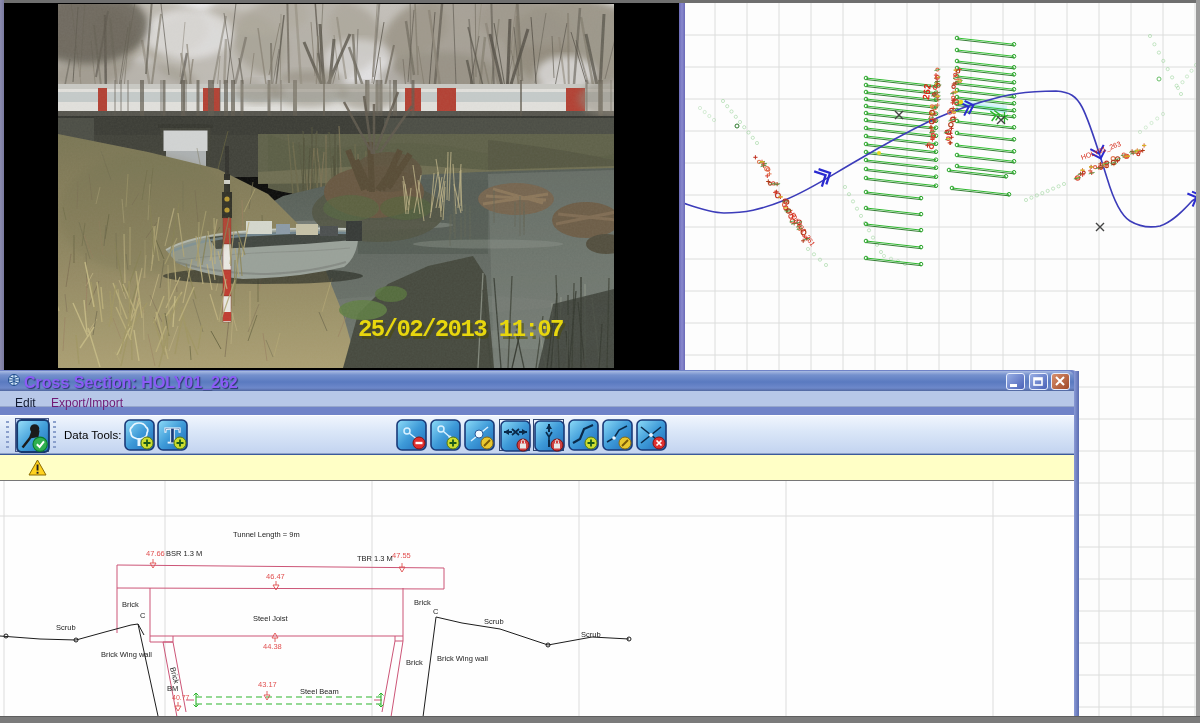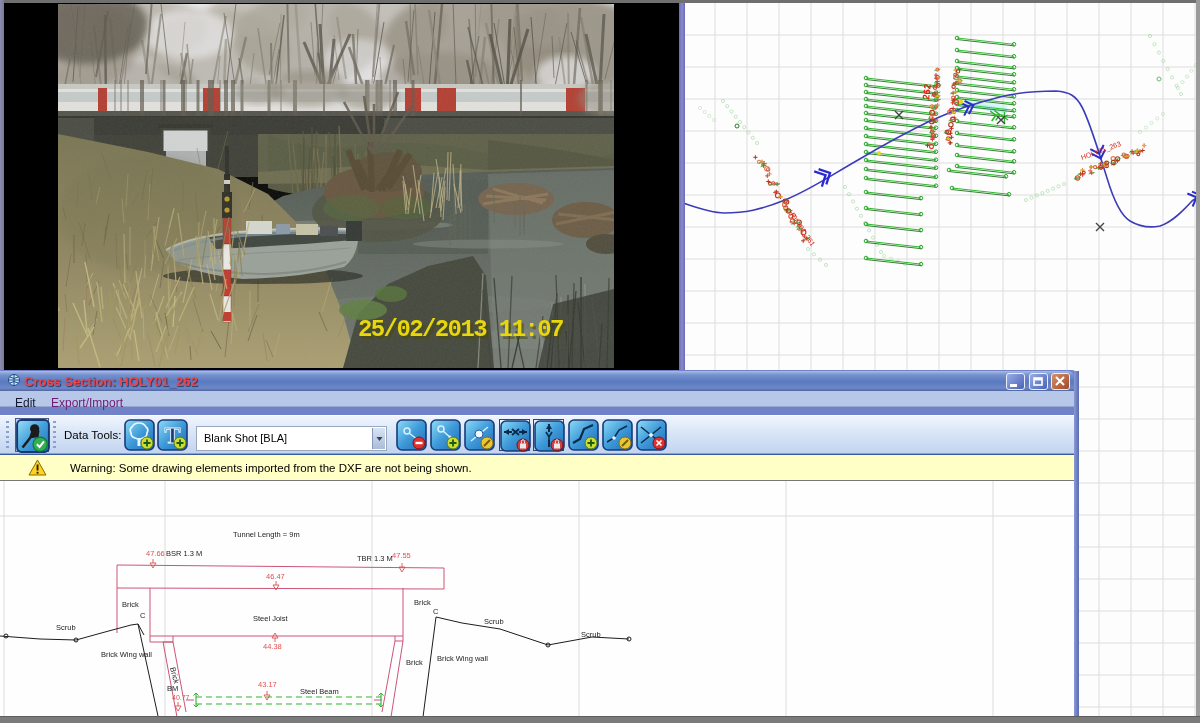--- a/index.html
+++ b/index.html
@@ -972,21 +972,21 @@
     </svg></div>
 
 <div class="abs" style="left:0;top:370px;width:1078px;height:353px;">
   <div class="abs" style="left:0;top:0;width:1078px;height:353px;background:#7083c8;border-top-right-radius:6px;"></div>
   <div class="abs" style="left:0;top:1px;width:1074px;height:20px;border-top-right-radius:6px;
     background:linear-gradient(#a9bbe2 0%,#7490cd 20%,#5a7ac0 55%,#6d88ca 85%,#51669f 100%);"></div>
   <svg class="abs" style="left:7px;top:4px;" width="14" height="13" viewBox="0 0 14 13">
     <circle cx="7" cy="6" r="5.5" fill="#cfe4f8" stroke="#1a4a8a"></circle>
     <path d="M7,1 v10 M2,6 h10 M3,3 q4,3 8,0 M3,9 q4,-3 8,0" stroke="#1a4a8a" stroke-width="1" fill="none"></path>
   </svg>
-  <div class="abs" style="left:24px;top:4px;font-size:13px;font-weight:bold;color:#ef4444;
+  <div class="abs" style="left:24px;top:4px;font-size:16px;font-weight:bold;color:#8b5cf6;
     text-shadow:1px 1px 1px #2a3a6a;">Cross Section: HOLY01_262</div>
 
   <div class="abs" style="left:1006px;top:3px;width:19px;height:17px;border:1px solid #e8eefc;border-radius:3px;
     background:linear-gradient(135deg,#98aee4,#4a62b8);"><svg width="17" height="15">
         <rect x="3" y="10" width="7" height="3" fill="#fff"></rect>
       </svg></div>
   <div class="abs" style="left:1029px;top:3px;width:19px;height:17px;border:1px solid #e8eefc;border-radius:3px;
     background:linear-gradient(135deg,#98aee4,#4a62b8);"><svg width="17" height="15">
     <rect x="4" y="4" width="8" height="7" fill="none" stroke="#fff" stroke-width="1.6"></rect>
         <rect x="4" y="4" width="8" height="2.4" fill="#fff"></rect>
@@ -1045,27 +1045,20 @@
             <stop offset="0" stop-color="#8edcf8"></stop>
             <stop offset="0.5" stop-color="#3e9ad8"></stop>
             <stop offset="1" stop-color="#1e6ab8"></stop>
           </linearGradient>
         </defs>
         <rect x="1" y="1" width="29" height="30" rx="5" fill="url(#bg157)" stroke="#1a3a78" stroke-width="1.6"></rect>
         <text x="15.5" y="24" font-family="Liberation Serif, serif" font-weight="bold" font-size="24" fill="#1a3a7a" stroke="#e8f4ff" stroke-width="0.9" text-anchor="middle">T</text>
         <circle cx="23" cy="24" r="6" fill="#cddd30" stroke="#5a7a10"></circle>
         <path d="M23,20.5 v7 M19.5,24 h7" stroke="#1a5a1a" stroke-width="1.8"></path>
       </svg></div>
-    <div style="position:absolute;left:196px;top:426px;width:191px;height:25px;background:#fff;border:1px solid #9aa8c0;">
-<div style="position:absolute;left:7px;top:5px;font-size:11px;color:#000;">Blank Shot [BLA]</div>
-<div style="position:absolute;right:1px;top:1px;width:13px;height:21px;background:linear-gradient(#d8e4f4,#aabcd8);border-left:1px solid #8898b8;">
-<svg width="13" height="21">
-          <path d="M3.5,9 h6 l-3,4 z" fill="#30425e"></path>
-        </svg></div>
-    </div>
     <div class="tbtn" style="left:396px;top:419px;width:31px;height:32px;"><svg width="31" height="32" viewBox="0 0 31 32">
         <defs>
           <linearGradient id="bg396" x1="0" y1="0" x2="1" y2="1">
             <stop offset="0" stop-color="#8edcf8"></stop>
             <stop offset="0.5" stop-color="#3e9ad8"></stop>
             <stop offset="1" stop-color="#1e6ab8"></stop>
           </linearGradient>
         </defs>
         <rect x="1" y="1" width="29" height="30" rx="5" fill="url(#bg396)" stroke="#1a3a78" stroke-width="1.6"></rect>
         <circle cx="11" cy="12" r="3" fill="none" stroke="#d8f0ff" stroke-width="1.5"></circle>
@@ -1177,21 +1170,20 @@
       </svg></div>
   </div>
 
 <div class="abs" style="left:0;top:454px;width:1074px;height:27px;background:#ffffc6;
   border-top:1px solid #3a5a9c;border-bottom:1px solid #777;">
   <svg class="abs" style="left:28px;top:4px;" width="19" height="17" viewBox="0 0 19 17">
     <path d="M9.5,1 L18,16 H1 z" fill="#ffd21e" stroke="#8a6a00" stroke-width="1"></path>
     <rect x="8.6" y="5.5" width="1.9" height="6" fill="#222"></rect>
       <rect x="8.6" y="12.8" width="1.9" height="1.9" fill="#222"></rect>
   </svg>
-  <div class="abs" style="left:70px;top:7px;font-size:11.5px;color:#000;">Warning: Some drawing elements imported from the DXF are not being shown.</div>
 </div>
 
 <div class="abs" style="left:0;top:481px;width:1074px;height:305px;background:#fefefe;">
   <div class="abs" style="left:0;top:0;"><svg width="1078" height="235" viewBox="0 481 1078 235" font-family="Liberation Sans, sans-serif">
         <path d="M4,481 V716" stroke="#dcdcdc" stroke-width="1"></path>
         <path d="M165,481 V716" stroke="#dcdcdc" stroke-width="1"></path>
         <path d="M372,481 V716" stroke="#dcdcdc" stroke-width="1"></path>
         <path d="M579,481 V716" stroke="#dcdcdc" stroke-width="1"></path>
         <path d="M786,481 V716" stroke="#dcdcdc" stroke-width="1"></path>
         <path d="M993,481 V716" stroke="#dcdcdc" stroke-width="1"></path>

